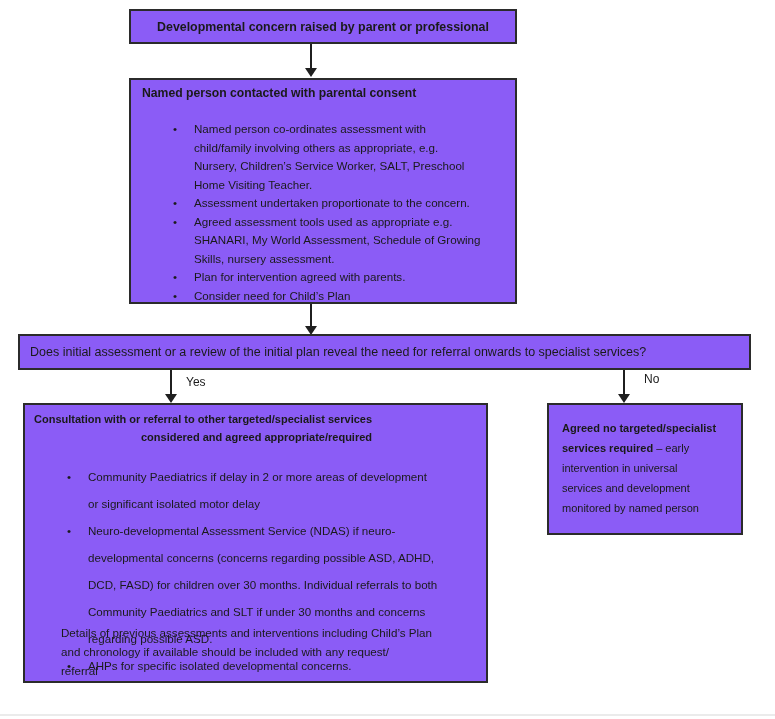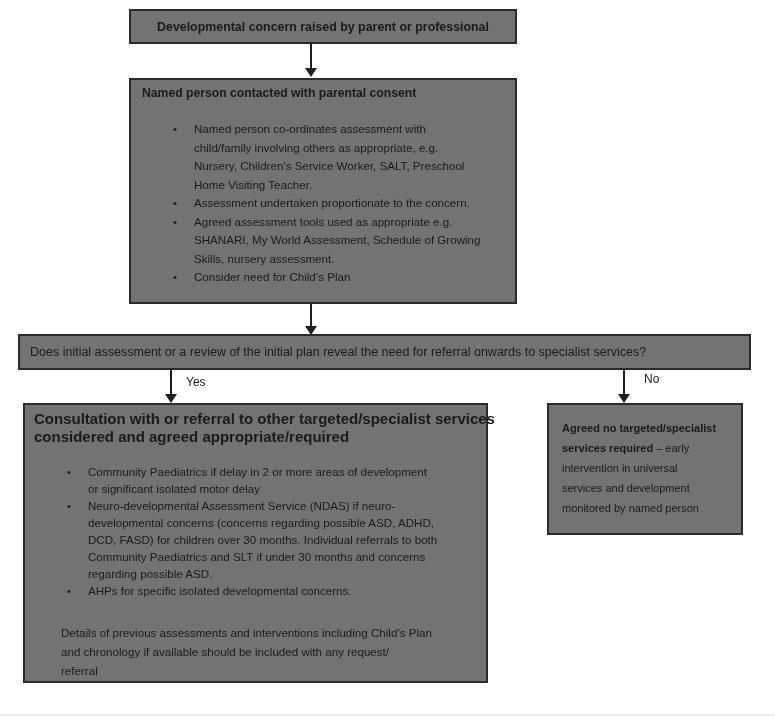--- a/index.html
+++ b/index.html
@@ -9,21 +9,21 @@
     height: 719px;
     background: #ffffff;
     font-family: "Liberation Sans", sans-serif;
     color: #1a1a1a;
     overflow: hidden;
   }
   .fbox {
     position: absolute;
     box-sizing: border-box;
     border: 2px solid #2b2b2b;
-    background: #737373;
+    background: #8b5cf6;
   }
   .vline {
     position: absolute;
     width: 2px;
     background: #1f1f1f;
   }
   .ahead {
     position: absolute;
     width: 0; height: 0;
     border-left: 6px solid transparent;
@@ -54,23 +54,23 @@
   .decision-box { left: 18px; top: 334px; width: 733px; height: 36px;
                   display: flex; align-items: center; }
   .decision-box .lbl { font-size: 12.5px; white-space: pre; padding-left: 10px; }
 
   
   .branch-label { position: absolute; font-size: 12px; white-space: pre; }
 
   
   .consult-box { left: 23px; top: 403px; width: 465px; height: 280px; }
   .consult-box .title { position: absolute; left: 9px; top: 5px;
-                        font-weight: bold; font-size: 15px; line-height: 18px; white-space: pre; }
+                        font-weight: bold; font-size: 11px; line-height: 18px; white-space: pre; text-align: right; }
   .consult-box .bullets { position: absolute; left: 42px; top: 58px; right: 4px;
-                          font-size: 11.6px; line-height: 17px; }
+                          font-size: 11.6px; line-height: 27px; }
   .consult-box .note { position: absolute; left: 36px; top: 218px;
                        font-size: 11.6px; line-height: 19px; white-space: pre; }
 
   
   .noserv-box { left: 547px; top: 403px; width: 196px; height: 132px;
                 padding: 13px 4px 0 13px; font-size: 11px; line-height: 20px; }
   .noserv-box .nline { white-space: pre; }
 
   
   .bottom-rule { position: absolute; left: 0; top: 714px; width: 775px; height: 2px;
@@ -100,20 +100,24 @@
       </div>
       <div class="brow">
         <span class="marker"></span>
         <span class="btxt">Assessment undertaken proportionate to the concern.</span>
       </div>
       <div class="brow">
         <span class="marker"></span>
         <span class="btxt">Agreed assessment tools used as appropriate e.g.
 SHANARI, My World Assessment, Schedule of Growing
 Skills, nursery assessment.</span>
+      </div>
+      <div class="brow">
+        <span class="marker"></span>
+        <span class="btxt">Plan for intervention agreed with parents.</span>
       </div>
       <div class="brow">
         <span class="marker"></span>
         <span class="btxt">Consider need for Child’s Plan</span>
       </div>
     </div>
   </div>
 
   <div class="vline" style="left:310px; top:304px; height:24px;"></div>
   <div class="ahead" style="left:305px; top:326px;"></div>

